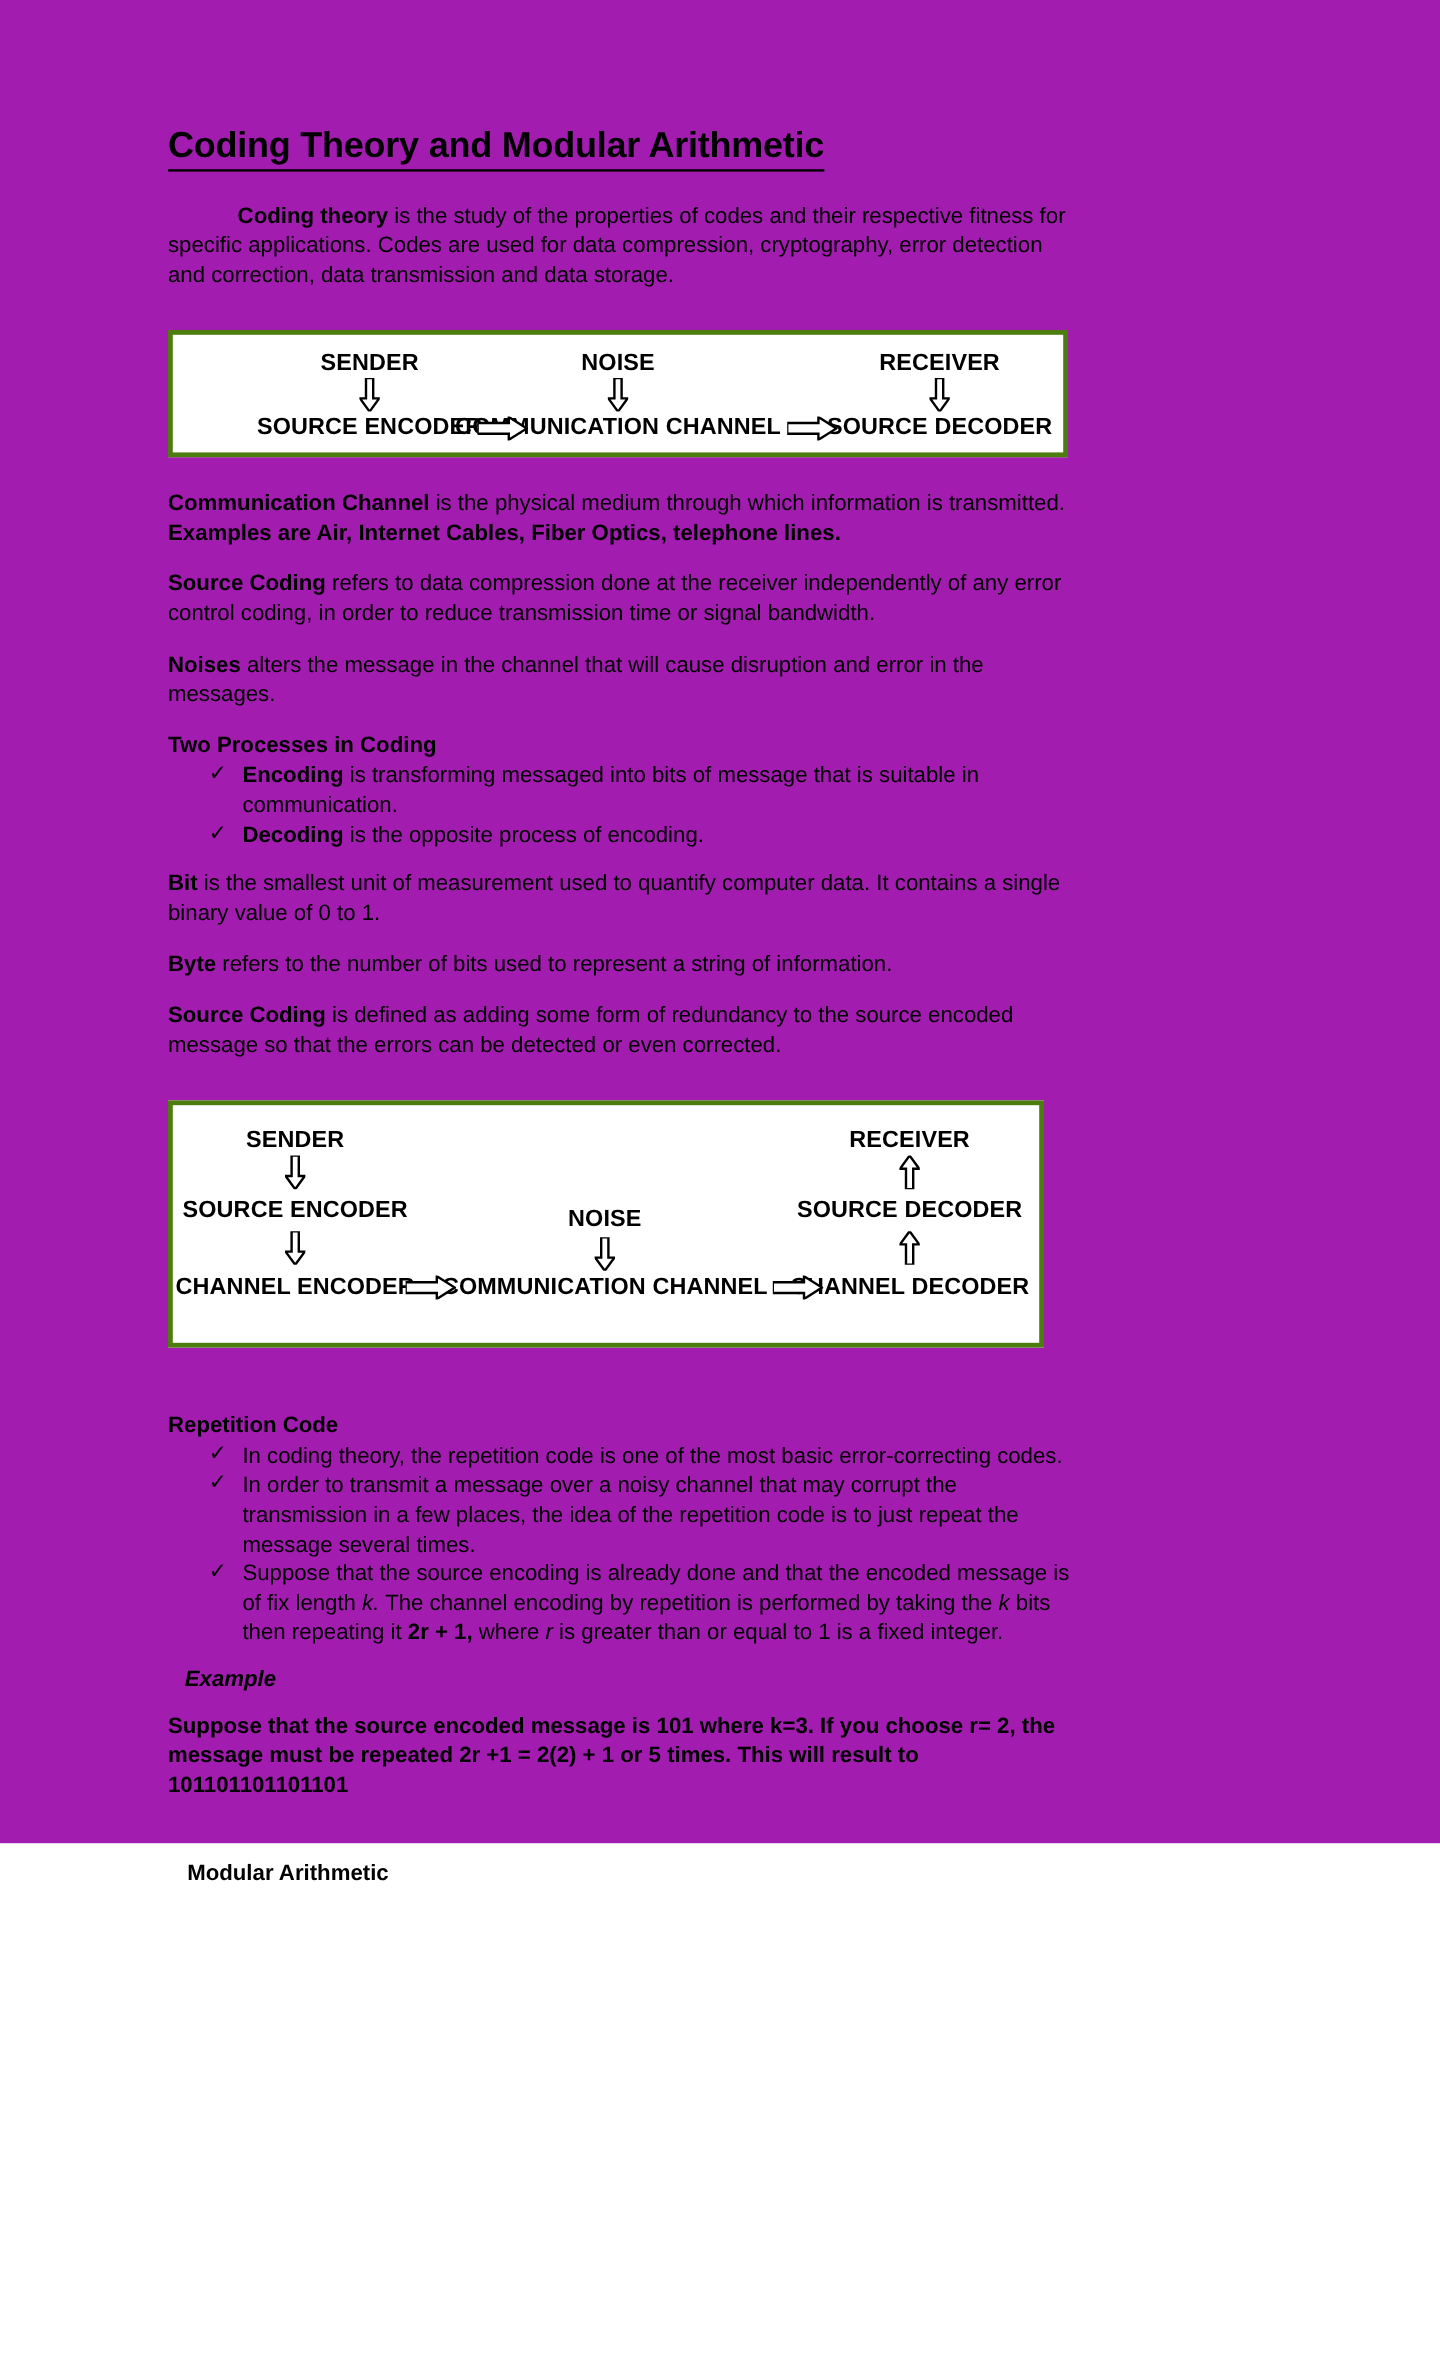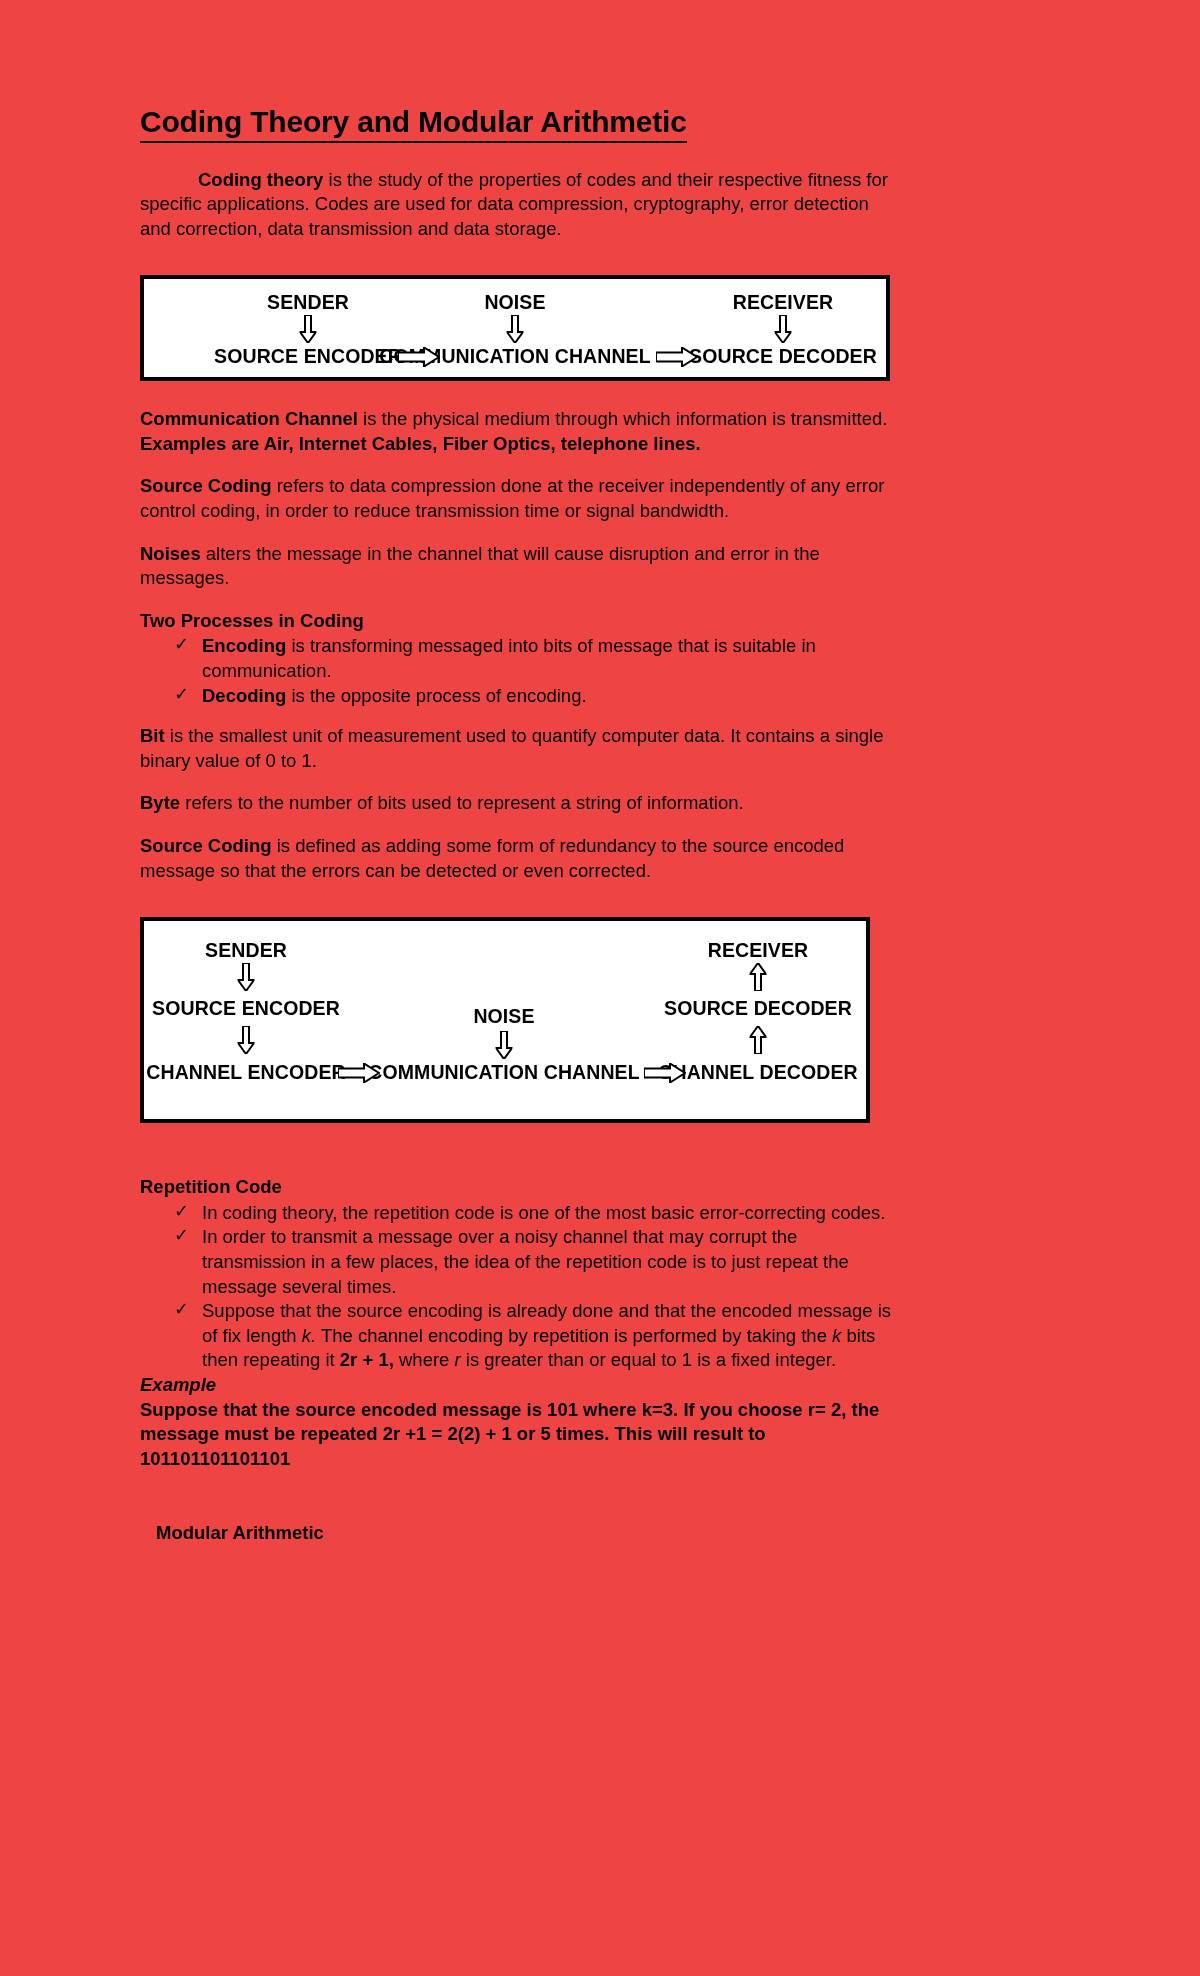--- a/index.html
+++ b/index.html
@@ -11,22 +11,22 @@
   body {
     width: 1200px;
     height: 1976px;
     font-family: "Liberation Sans", sans-serif;
     color: #000000;
     -webkit-font-smoothing: antialiased;
   }
   .page {
     position: relative;
     width: 1200px;
-    height: 1976px;
-    background: #ef4444;
+    height: 1536px;
+    background: #a21caf;
     box-sizing: border-box;
     padding: 105px 140px 0 140px;
   }
   .doc {
     width: 760px;
   }
 
   
   .doc-title {
     font-size: 30px;
@@ -79,21 +79,21 @@
   .list-head {
     font-size: 18.5px;
     font-weight: bold;
     line-height: 1.33;
     margin: 0 0 1px 0;
   }
 
   
   .diagram {
     position: relative;
-    border: 4px solid #000000;
+    border: 4px solid #4d7c0f;
     background: #ffffff;
     box-sizing: border-box;
     margin: 0 0 0 0;
     text-decoration: underline;
   }
   .diagram .dg-inner {
     position: relative;
     width: 100%;
     height: 100%;
   }
@@ -123,21 +123,21 @@
     font-size: 18.5px;
     font-weight: bold;
     line-height: 1.33;
     margin: 16px;
   }
   .example-head {
     font-size: 18.5px;
     font-weight: bold;
     font-style: italic;
     line-height: 1.33;
-    margin: 0;
+    margin: 14px;
   }
 </style>
 </head>
 <body>
 
 <div class="page">
   <div class="doc">
 
     <div class="title-wrap">
       <h1 class="doc-title">Coding Theory and Modular Arithmetic</h1>

